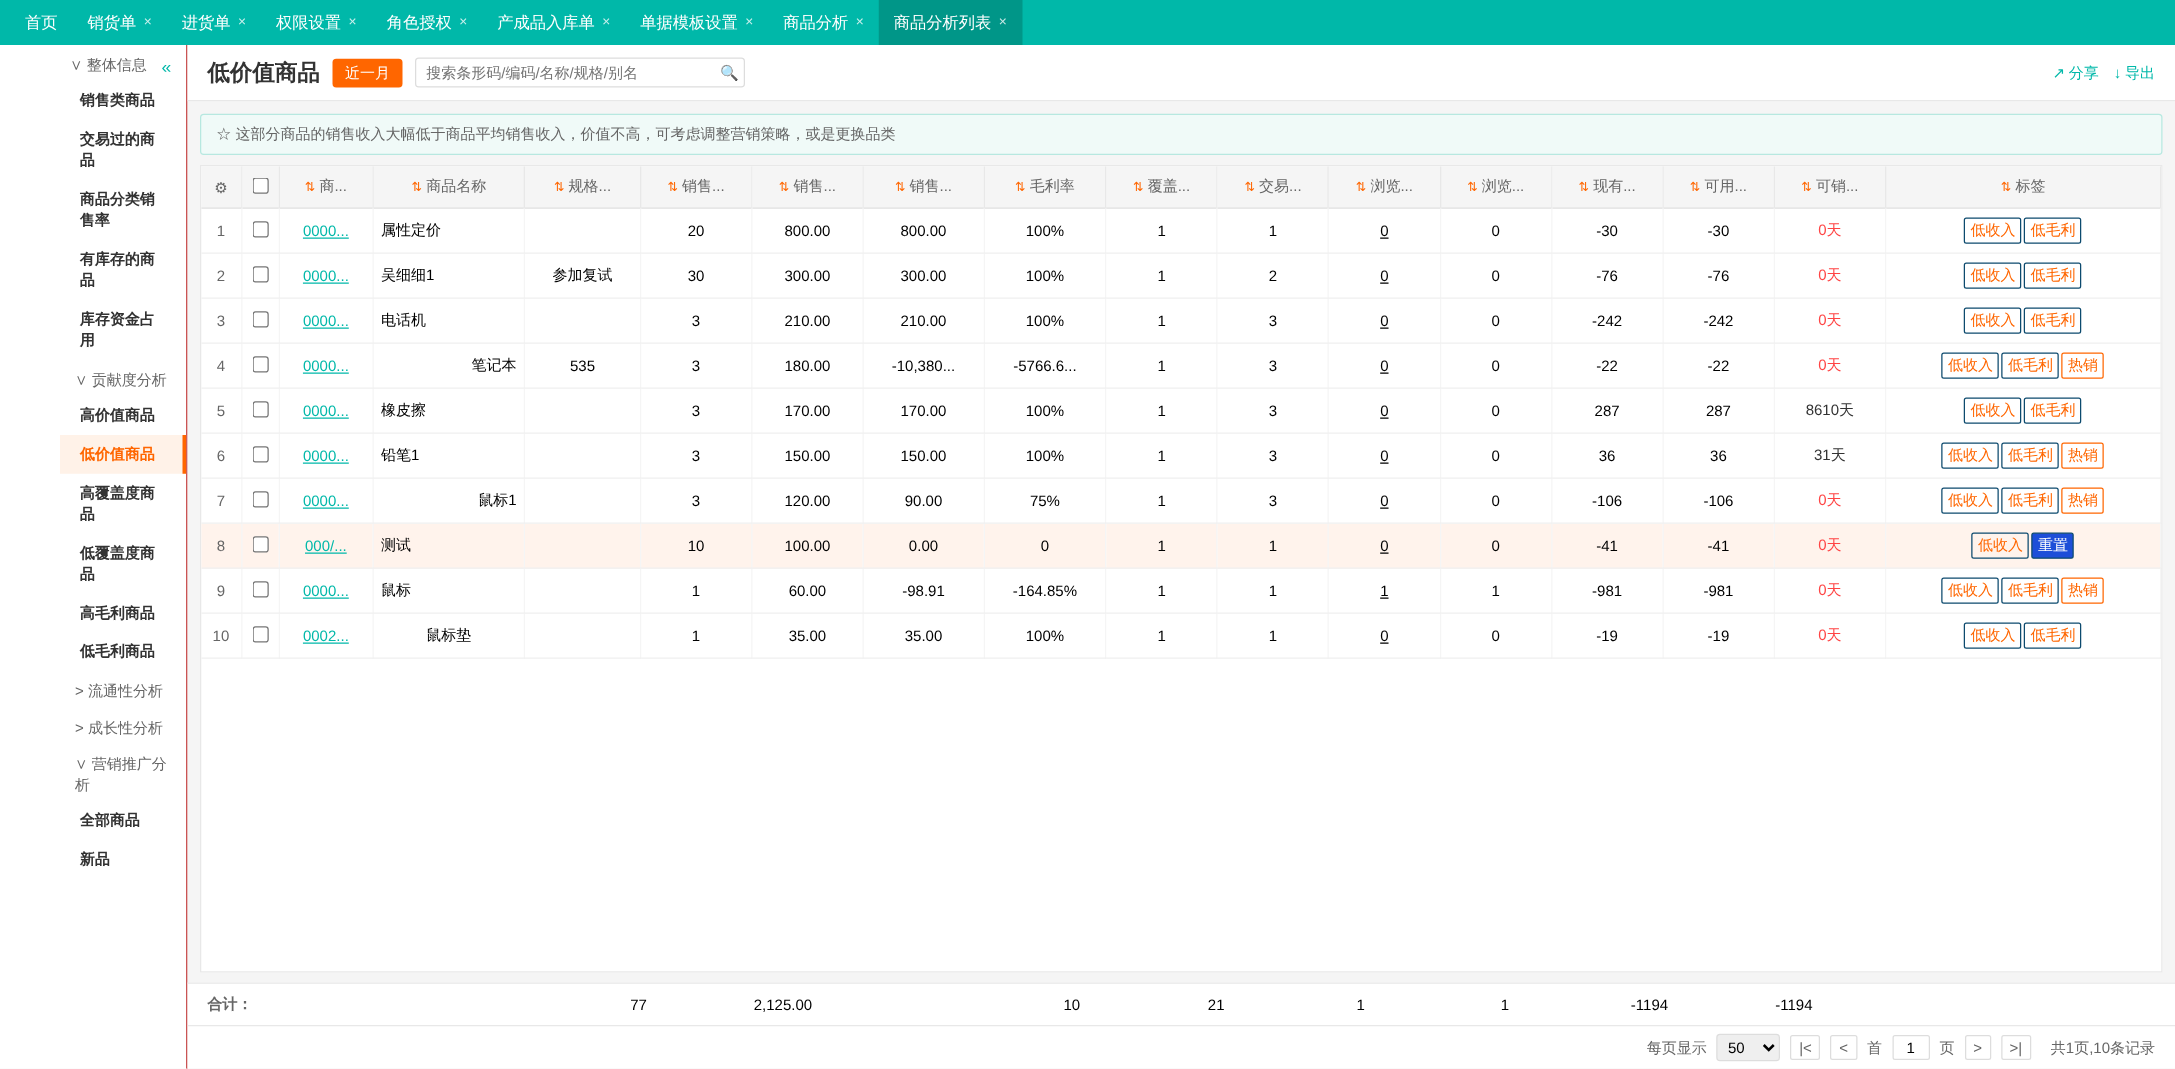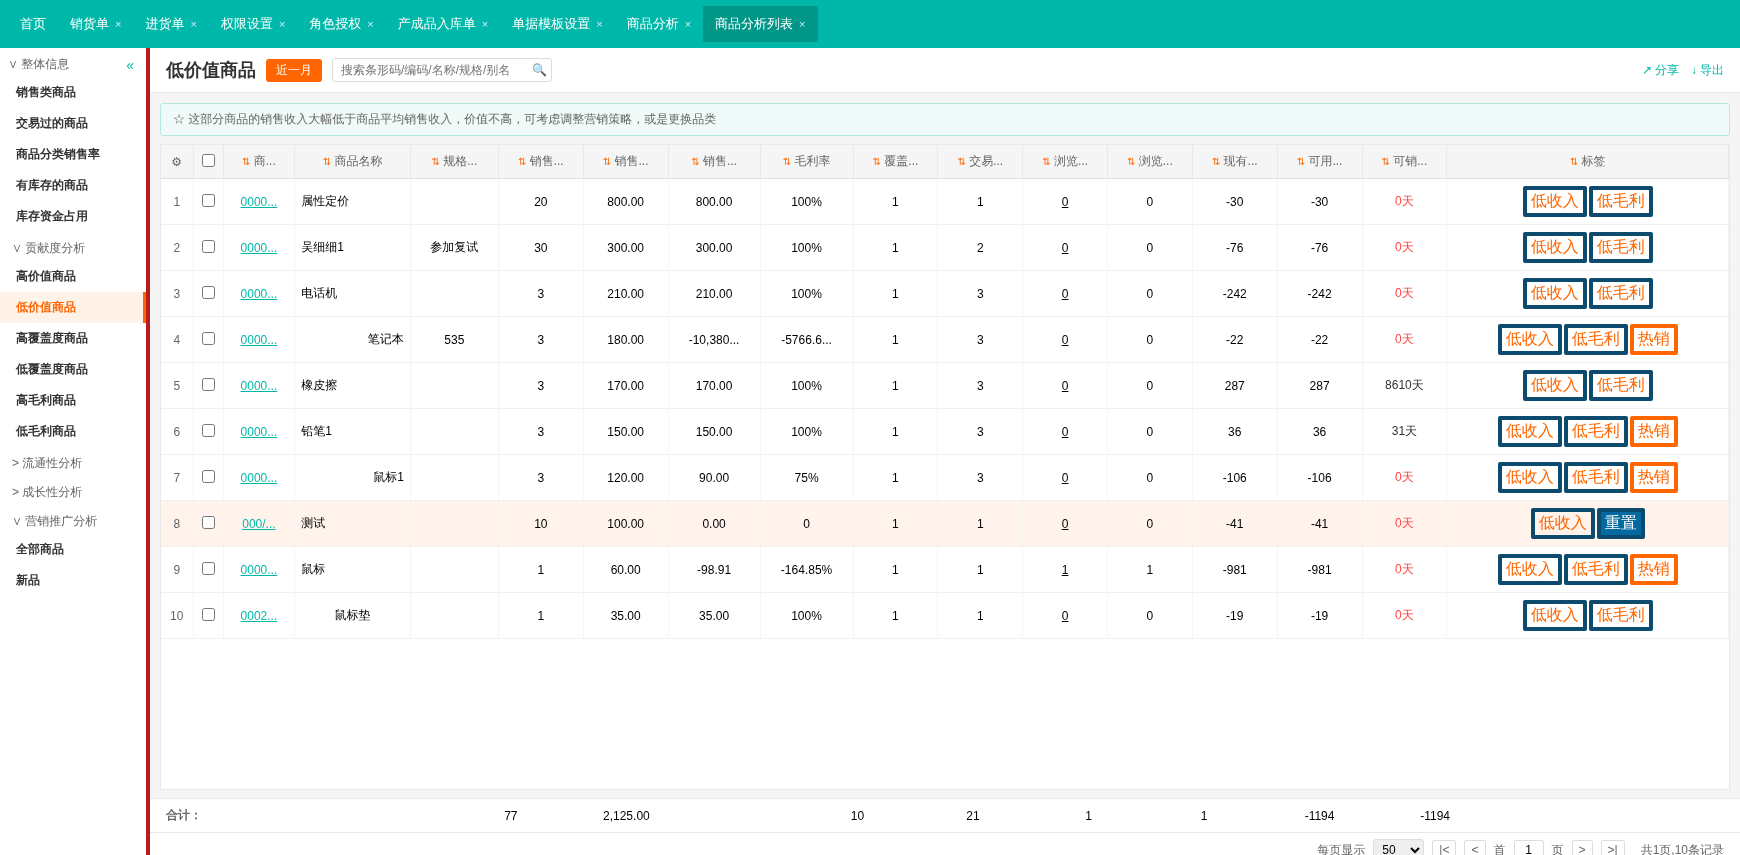--- a/index.html
+++ b/index.html
@@ -1,21 +1,21 @@
 <!DOCTYPE html>
 <html><head>
   <meta charset="utf-8">
   <style>
     * { box-sizing: border-box; margin: 0; padding: 0; font-family: 'Microsoft YaHei', Arial, sans-serif; font-size: 12px; }
     body { background: #f5f5f5; height: 855px; overflow: hidden; }
 
     
     .top-nav {
       background: #00b8a9;
-      height: 48px;
+      height: 36px;
       display: flex;
       align-items: center;
       padding: 0 8px;
       gap: 0;
     }
     .nav-item {
       color: #fff;
       padding: 0 12px;
       height: 36px;
       display: flex;
@@ -30,23 +30,24 @@
     
     .main-layout {
       display: flex;
       height: calc(855px - 36px);
     }
 
     
     .sidebar {
       width: 150px;
       background: #fff;
-      border-right: 4px solid #b91c1c;
+      border-right: 1px solid #b91c1c;
       overflow-y: auto;
       flex-shrink: 0;
+      padding-left: 48px;
     }
     .sidebar-group-title {
       padding: 8px 12px 4px;
       color: #666;
       font-size: 12px;
       display: flex;
       align-items: center;
       gap: 4px;
     }
     .sidebar-item {
@@ -87,21 +88,21 @@
       border: none;
       border-radius: 3px;
       padding: 3px 10px;
       cursor: pointer;
       font-size: 12px;
     }
     .search-box {
       border: 1px solid #ddd;
       border-radius: 3px;
       padding: 4px 8px;
-      width: 220px;
+      width: 264px;
       outline: none;
       color: #b91c1c;
     }
     .search-icon { color: #ff6600; margin-left: -24px; }
     .header-actions {
       margin-left: auto;
       display: flex;
       gap: 12px;
     }
     .action-btn {
@@ -156,29 +157,29 @@
       padding: 7px 6px;
       text-align: center;
       border-bottom: 1px solid #f0f0f0;
       border-right: 1px solid #f5f5f5;
       white-space: nowrap;
     }
     tr.highlighted { background: #fff3ec; }
 
     .tag-badge {
       display: inline-block;
-      border: 4px solid #0c4a6e;
+      border: 1px solid #0c4a6e;
       color: #ff6600;
       border-radius: 2px;
       padding: 1px 4px;
-      font-size: 16px;
+      font-size: 12px;
       margin: 0 1px;
     }
     .tag-badge.orange-fill {
-      background: #0369a1;
+      background: #1d4ed8;
       color: #fff;
     }
     .tag-badge.hot {
       border-color: #ff6600;
       color: #ff6600;
     }
     .day-red { color: #ff4444; }
     .day-normal { color: #333; }
     .underline { text-decoration: underline; cursor: pointer; }
 

